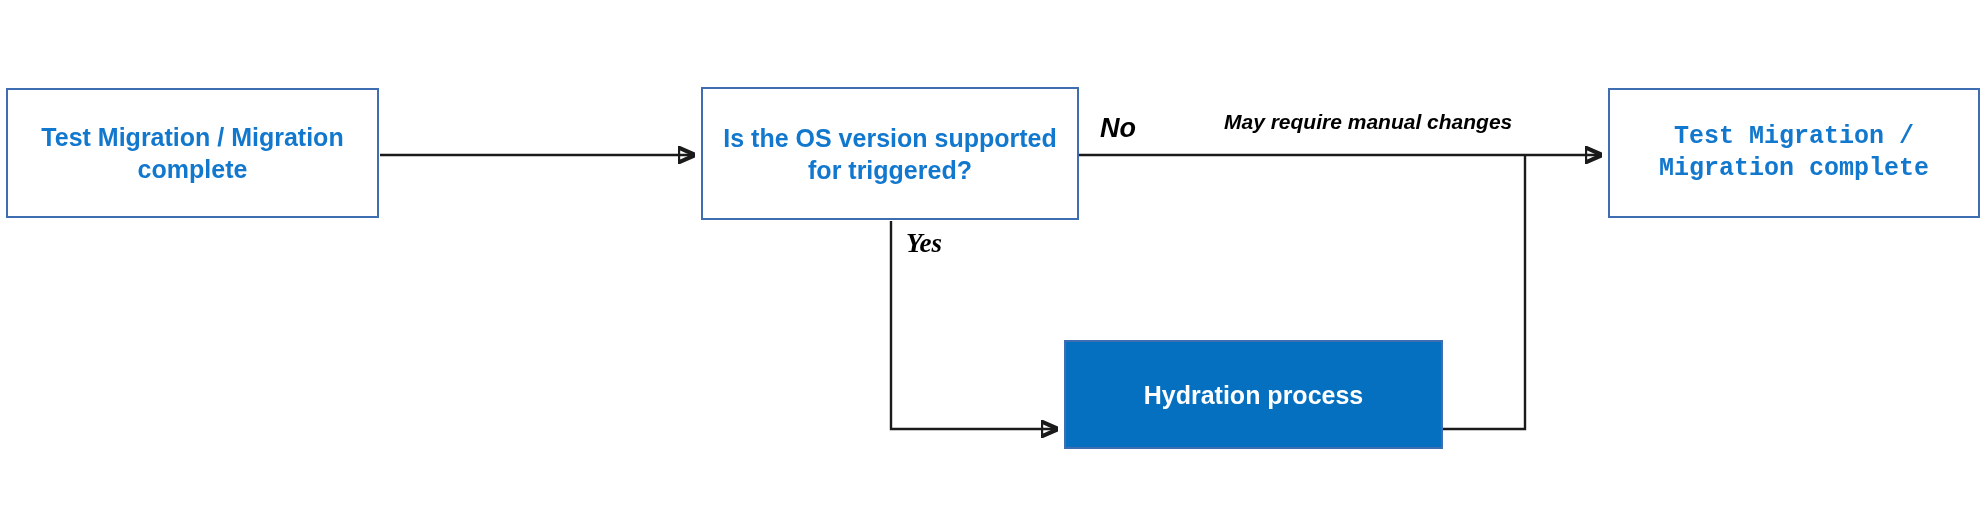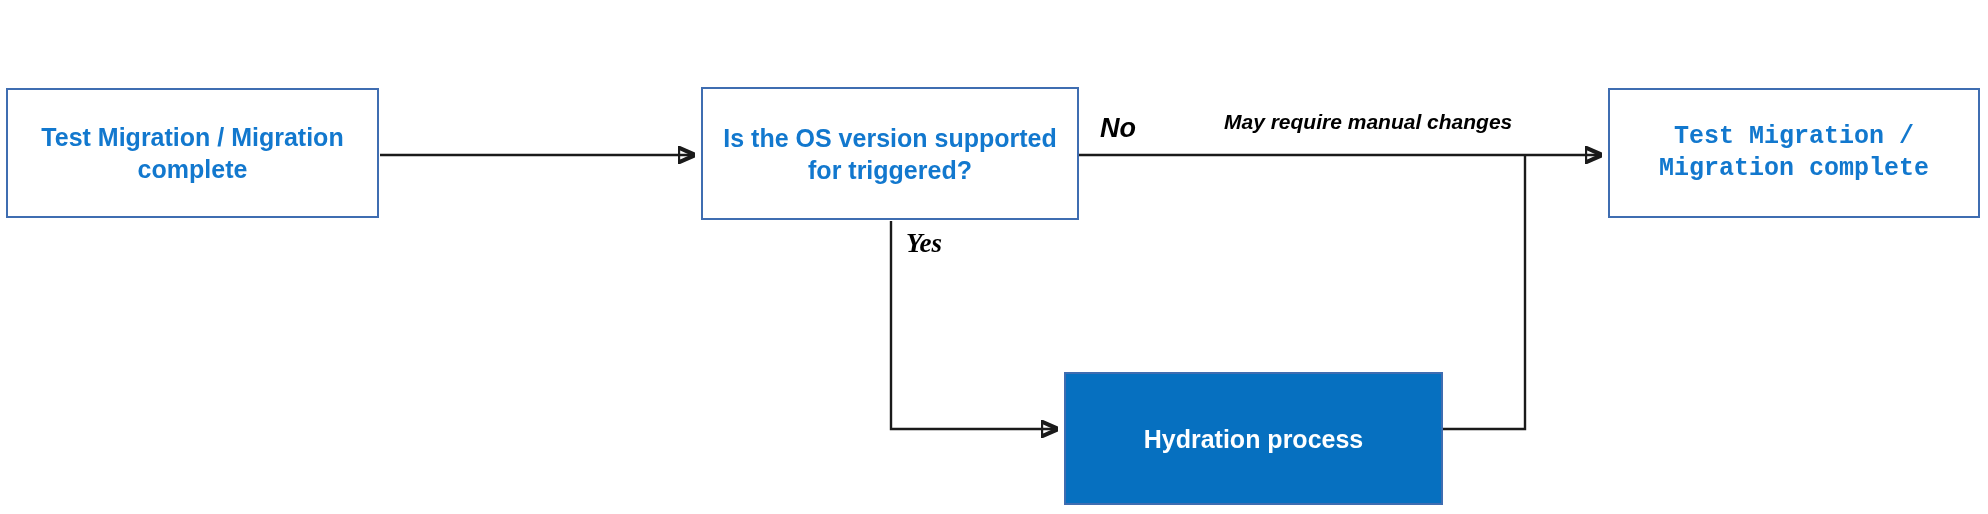--- a/index.html
+++ b/index.html
@@ -92,21 +92,21 @@
   </svg>
 
   <div class="node node-outline" style="left:6px; top:88px; width:373px; height:130px;">
     <span class="node-label">Test Migration / Migration complete</span>
   </div>
 
   <div class="node node-outline" style="left:701px; top:87px; width:378px; height:133px;">
     <span class="node-label">Is the OS version supported for triggered?</span>
   </div>
 
-  <div class="node node-filled" style="left:1064px; top:372px; width:379px; height:133px;">
+  <div class="node node-filled" style="left:1064px; top:340px; width:379px; height:109px;">
     <span class="node-label">Hydration process</span>
   </div>
 
   <div class="node node-outline" style="left:1608px; top:88px; width:372px; height:130px;font-family:Liberation Mono, monospace;">
     <span class="node-label">Test Migration / Migration complete</span>
   </div>
 
   <div class="edge-label edge-label-branch" style="left:1100px; top:104px;margin-top:9px;">No</div>
 
   <div class="edge-label edge-label-note" style="left:1180px; top:110px;margin-left:44px;">May require manual changes</div>

